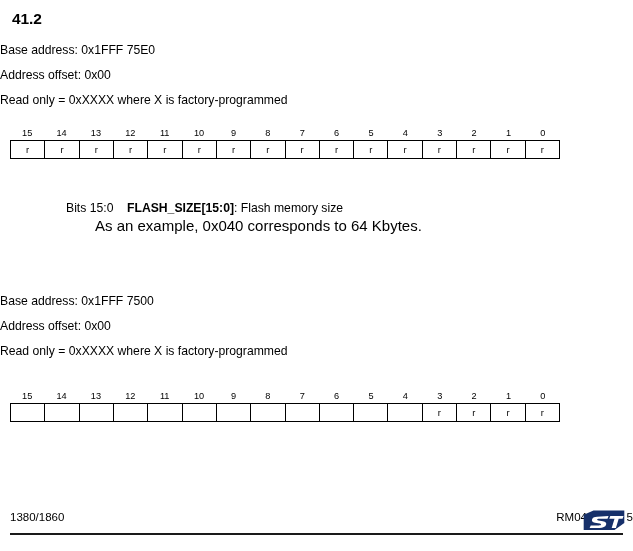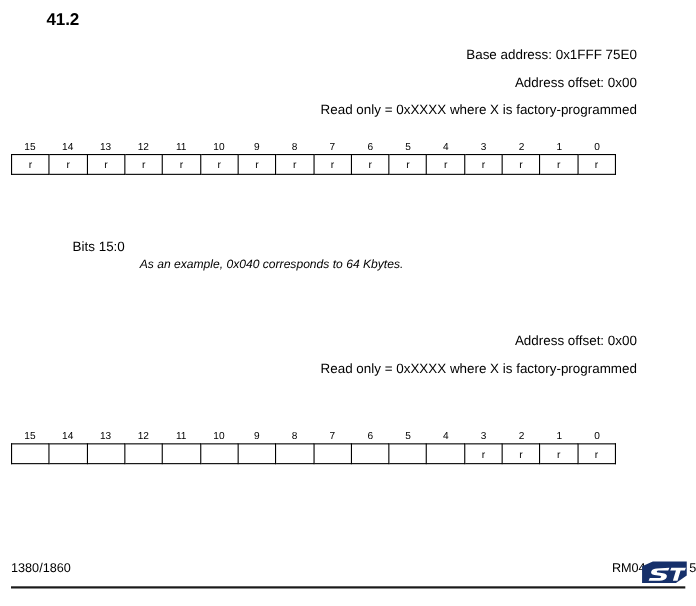--- a/index.html
+++ b/index.html
@@ -14,42 +14,40 @@
     font-family: "Liberation Sans", sans-serif;
     color: #000000;
     overflow: hidden;
   }
 
   
   .section {
     position: absolute;
     left: 0;
     width: 579px;
-    text-align: right;
   }
   .heading {
     display: flex;
     align-items: baseline;
     font-weight: bold;
     font-size: 17px;
     line-height: 22px;
     letter-spacing: -0.1px;
   }
   .heading-num {
     width: 72px;
     padding-left: 12px;
     box-sizing: border-box;
     font-size: 15.5px;
   }
   .heading-title {
     font-size: 17px;
   }
 
   .body-line {
-    margin-left: 84px;
     font-size: 12.2px;
     line-height: 16px;
     white-space: nowrap;
   }
 
   
   .reg-table {
     position: absolute;
     left: 10px;
     width: 550px;
@@ -201,29 +199,33 @@
       <td class="access">r</td>
       <td class="access">r</td>
       <td class="access">r</td>
       <td class="access">r</td>
       <td class="access">r</td>
     </tr>
   </tbody>
     </table>
 </div>
 
-<div style="position:absolute; left:66px; top:216px; width:560px;">
+<div style="position:absolute; left:66px; top:200px; width:560px;">
   <div style="display:flex; align-items:baseline; font-size:12.2px; line-height:17px;">
     <span style="width:61px;">Bits 15:0</span>
-  </div>
-  <div style="margin-left:61px; font-size:11px; line-height:17px; white-space:nowrap;font-style:italic;">As an example, 0x040 corresponds to 64 Kbytes.</div>
+    <span style="white-space:nowrap;">
+      <b>FLASH_SIZE[15:0]</b><span>: Flash memory size</span>
+    </span>
+  </div>
+  <div style="margin-left:29px; font-size:15px; line-height:17px; white-space:nowrap;">As an example, 0x040 corresponds to 64 Kbytes.</div>
 </div>
 
 <div class="section" style="top:281px;">
   <div style="height:12px;"></div>
+  <div class="body-line">Base address: 0x1FFF 7500</div>
   <div style="height:9px;"></div>
   <div class="body-line">Address offset: 0x00</div>
   <div style="height:9px;"></div>
   <div class="body-line">Read only = 0xXXXX where X is factory-programmed</div>
 </div>
 
 <div class="reg-table" style="top:390px;">
   <div class="bitnums">
     <span>15</span>
     <span>14</span>

